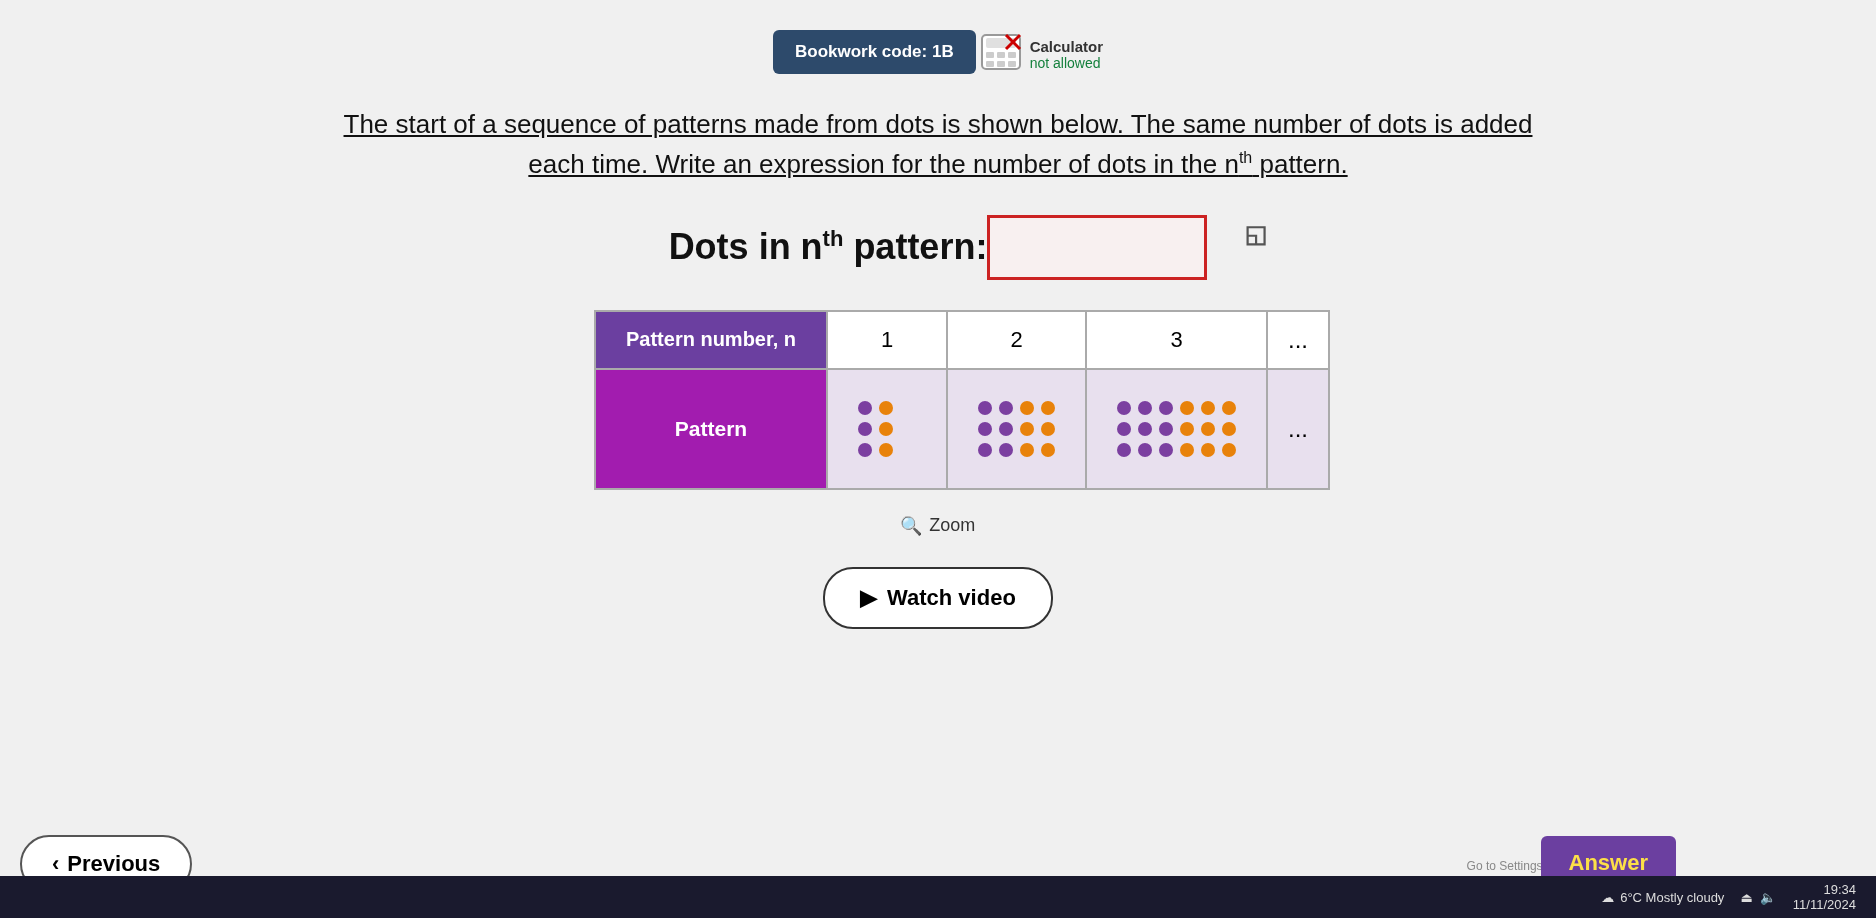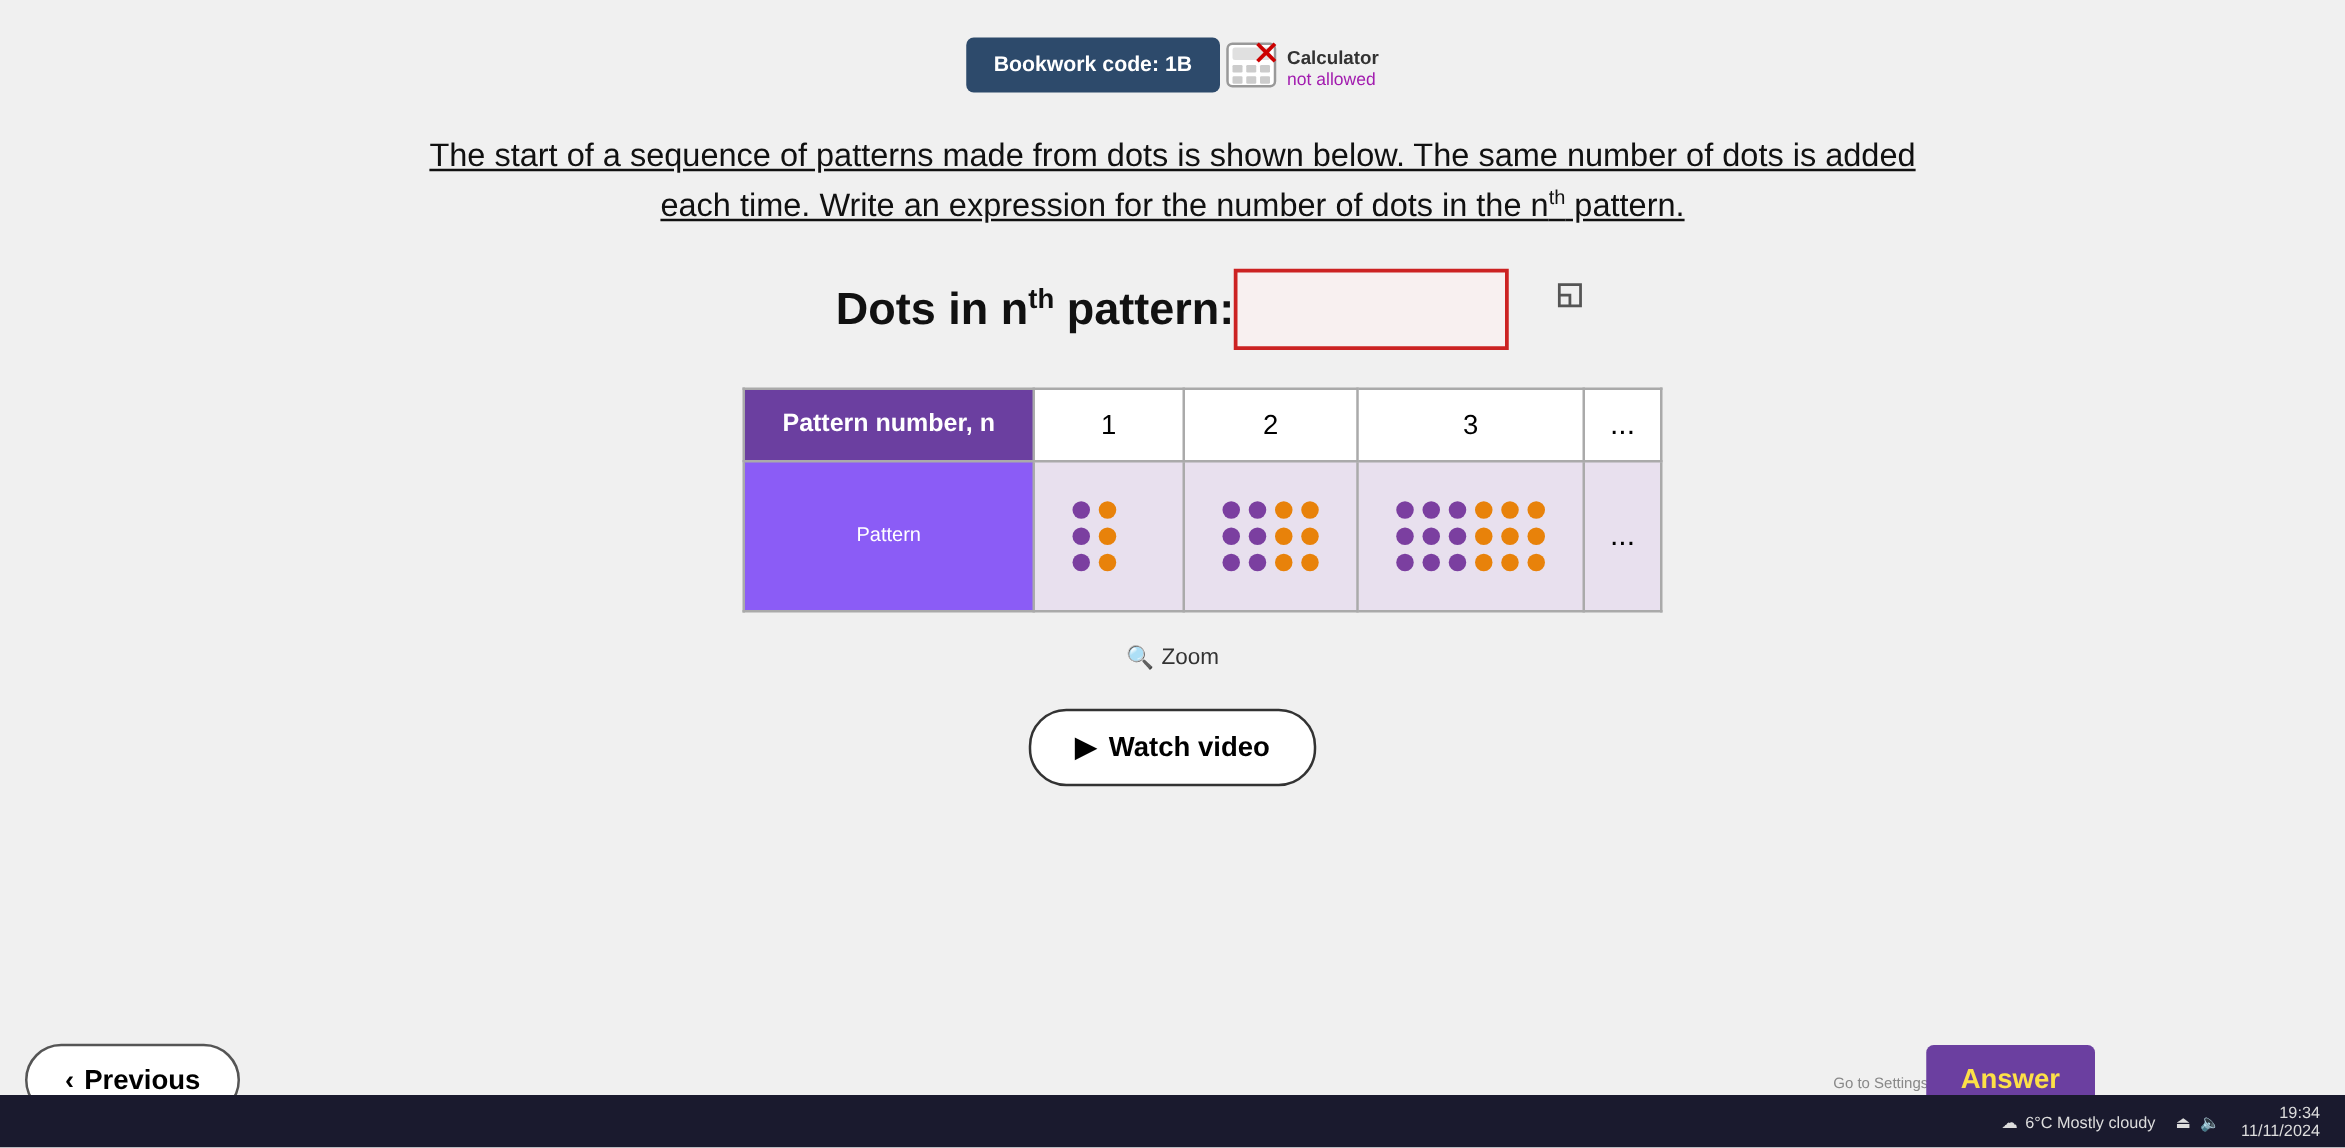--- a/index.html
+++ b/index.html
@@ -127,24 +127,24 @@
     .header-cell {
       background: #6b3fa0;
       color: white;
       font-size: 20px;
       font-weight: bold;
       padding: 14px 30px;
       min-width: 200px;
     }
 
     .pattern-label-cell {
-      background: #8b5cf6;
+      background: #a21caf;
       color: white;
-      font-size: 16px;
-      font-weight: normal;
+      font-size: 21px;
+      font-weight: bold;
       padding: 20px 30px;
       min-width: 200px;
       height: 120px;
     }
 
     .number-cell {
       background: white;
       font-size: 22px;
       font-weight: normal;
       padding: 14px 40px;
@@ -325,21 +325,21 @@
         <rect x="6" y="28" width="8" height="6" rx="1" fill="#ccc"></rect>
         <rect x="17" y="28" width="8" height="6" rx="1" fill="#ccc"></rect>
         <rect x="28" y="28" width="8" height="6" rx="1" fill="#ccc"></rect>
 
         <line x1="26" y1="2" x2="40" y2="16" stroke="#cc0000" stroke-width="3"></line>
         <line x1="40" y1="2" x2="26" y2="16" stroke="#cc0000" stroke-width="3"></line>
       </svg>
     </div>
     <div>
       <div style="font-size:15px; font-weight:bold;">Calculator</div>
-      <div style="font-size:14px; color:#a21caf;">not allowed</div>
+      <div style="font-size:14px; color:#15803d;">not allowed</div>
     </div>
   </div>
 </div>
 
 <div class="question-text">
   <span>The start of a sequence of patterns made from dots is shown below. The same number of dots is added</span><br>
   <span>each time. Write an expression for the number of dots in the n</span><sup>th</sup><span> pattern.</span>
 </div>
 
 <div class="main-content">

